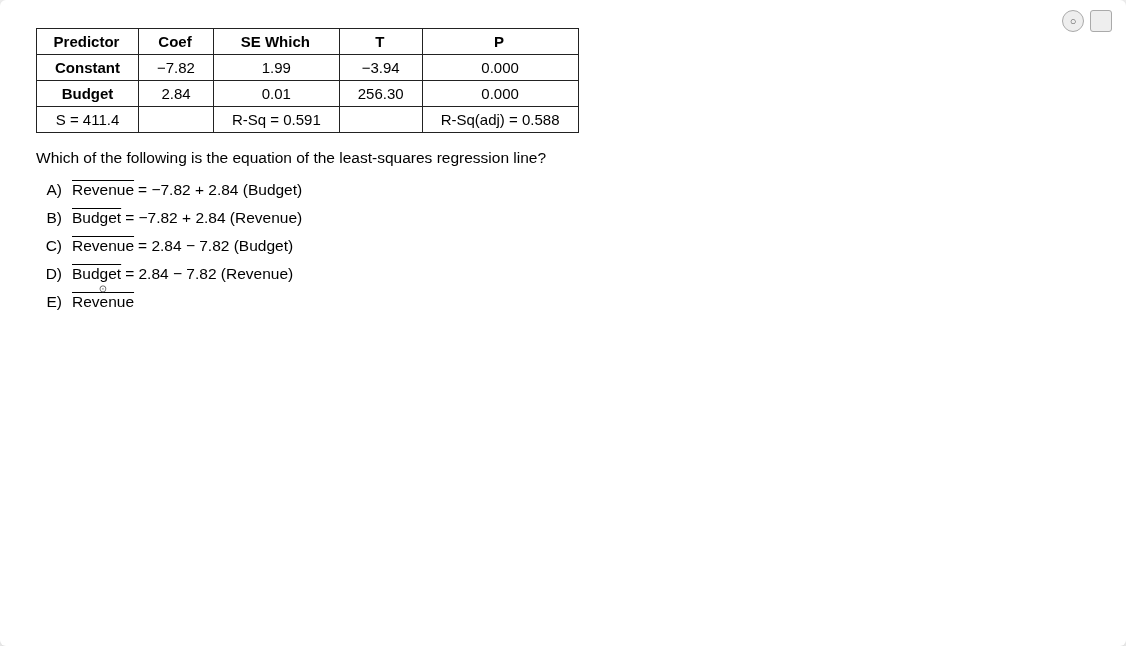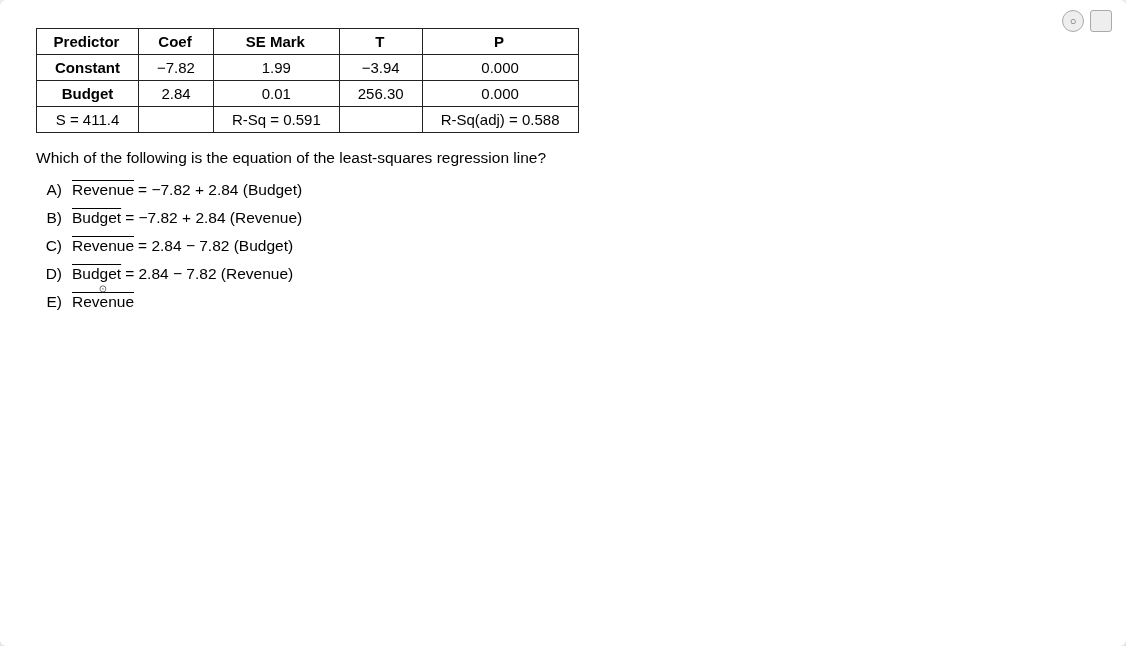--- a/index.html
+++ b/index.html
@@ -120,21 +120,21 @@
     <div class="corner-btn">○</div>
     <div class="corner-btn-sq"></div>
   </div>
 
 
   <table class="reg-table">
     <thead>
       <tr>
         <th>Predictor</th>
         <th>Coef</th>
-        <th>SE Mark</th>
+        <th>SE Which</th>
         <th>T</th>
         <th>P</th>
       </tr>
     </thead>
     <tbody>
       <tr>
         <td class="left-label">Constant</td>
         <td>−7.82</td>
         <td>1.99</td>
         <td>−3.94</td>

